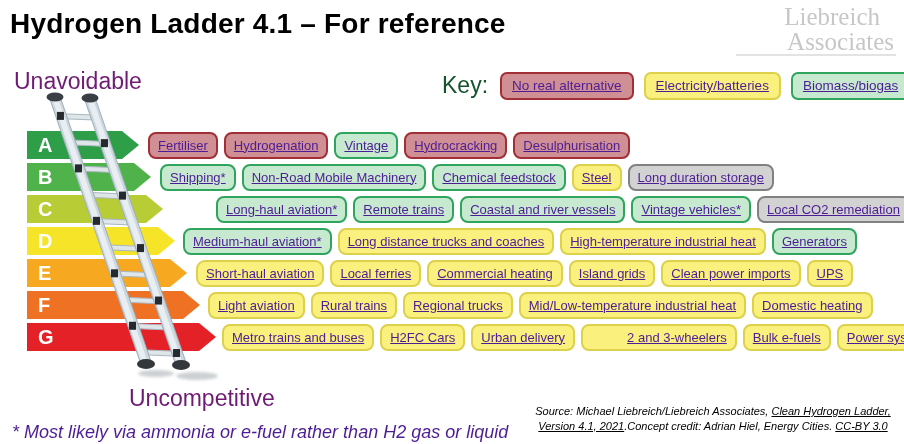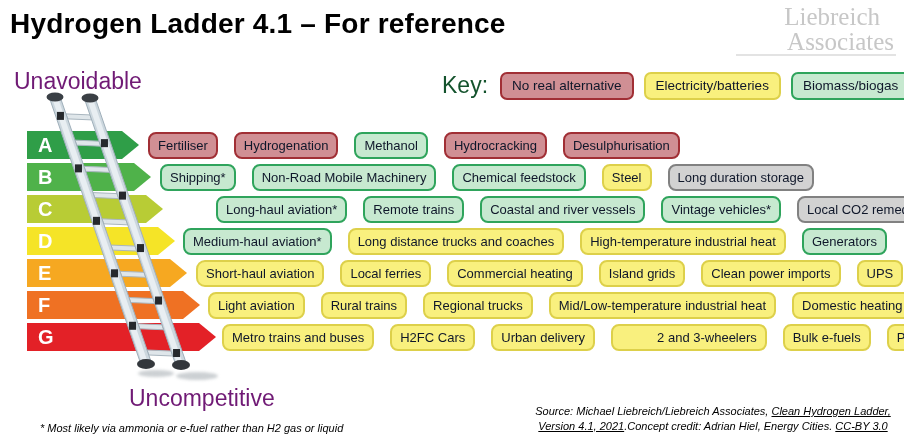--- a/index.html
+++ b/index.html
@@ -21,38 +21,38 @@
     position:absolute;font-size:23px;color:#701a75;white-space:nowrap;
   }
   .unavoidable{left:14px;top:68px;}
   .uncompetitive{left:129px;top:385px;}
   .key-wrap{
     position:absolute;left:442px;top:72px;display:flex;align-items:center;gap:10px;
   }
   .key-label{font-size:23px;color:#14532d;margin-right:2px;}
   .pill{
     display:inline-block;border:2px solid;border-radius:8px;background:#eee;
-    font-size:13px;line-height:1;padding:5px 8px;white-space:nowrap;color:#0f172a;
+    font-size:13px;line-height:1;padding:5px 8px;white-space:nowrap;color:#4c1d95;text-decoration:underline;
   }
   .key-wrap .pill{font-size:13.5px;padding:5px 10px;border-radius:7px;}
   .rows{position:absolute;left:0;top:0;width:904px;height:444px;}
   .row{position:absolute;left:0;height:28px;width:904px;}
   .arrow{
     position:absolute;left:27px;top:0;height:28px;
     clip-path:polygon(0 0, calc(100% - 17px) 0, 100% 50%, calc(100% - 17px) 100%, 0 100%);
   }
   .grade-letter{
     display:block;margin-left:11px;line-height:28px;font-size:20px;font-weight:700;color:#fff;
   }
   .pills{
-    position:absolute;top:0;height:28px;display:flex;align-items:center;gap:16px;
+    position:absolute;top:0;height:28px;display:flex;align-items:center;gap:6px;
   }
   .ladder-svg{position:absolute;left:0;top:0;pointer-events:none;}
   .footnote{
-    position:absolute;left:12px;top:422px;font-size:11px;font-style:italic;color:#000000;white-space:nowrap;margin-left:28px;
+    position:absolute;left:12px;top:422px;font-size:18px;font-style:italic;color:#4c1d95;white-space:nowrap;
   }
   .source{
     position:absolute;right:6px;top:404px;width:370px;text-align:center;
     font-size:11px;font-style:italic;color:#000;line-height:1.35;
   }
   .source .lnk{text-decoration:underline;color:#000;}
   .shadow{position:absolute;background:rgba(110,120,130,.35);border-radius:50%;filter:blur(1.5px);}
 </style>
 </head>
 <body>
@@ -79,21 +79,21 @@
   </div>
 
   <div class="rows" id="rows">
       <div class="row" style="top: 131px;">
         <div class="arrow" style="width: 112px; background: rgb(47, 158, 72);">
           <span class="grade-letter">A</span>
         </div>
         <div class="pills" style="left: 148px;">
           <span class="pill" style="background: rgb(208, 143, 148); border-color: rgb(161, 47, 53);">Fertiliser</span>
           <span class="pill" style="background: rgb(208, 143, 148); border-color: rgb(161, 47, 53);">Hydrogenation</span>
-          <span class="pill" style="background: rgb(199, 233, 208); border-color: rgb(47, 164, 92);">Methanol</span>
+          <span class="pill" style="background: rgb(199, 233, 208); border-color: rgb(47, 164, 92);">Vintage</span>
           <span class="pill" style="background: rgb(208, 143, 148); border-color: rgb(161, 47, 53);">Hydrocracking</span>
           <span class="pill" style="background: rgb(208, 143, 148); border-color: rgb(161, 47, 53);">Desulphurisation</span>
         </div>
       </div>
       <div class="row" style="top: 163px;">
         <div class="arrow" style="width: 124px; background: rgb(79, 178, 74);">
           <span class="grade-letter">B</span>
         </div>
         <div class="pills" style="left: 160px;">
           <span class="pill" style="background: rgb(199, 233, 208); border-color: rgb(47, 164, 92);">Shipping*</span>

